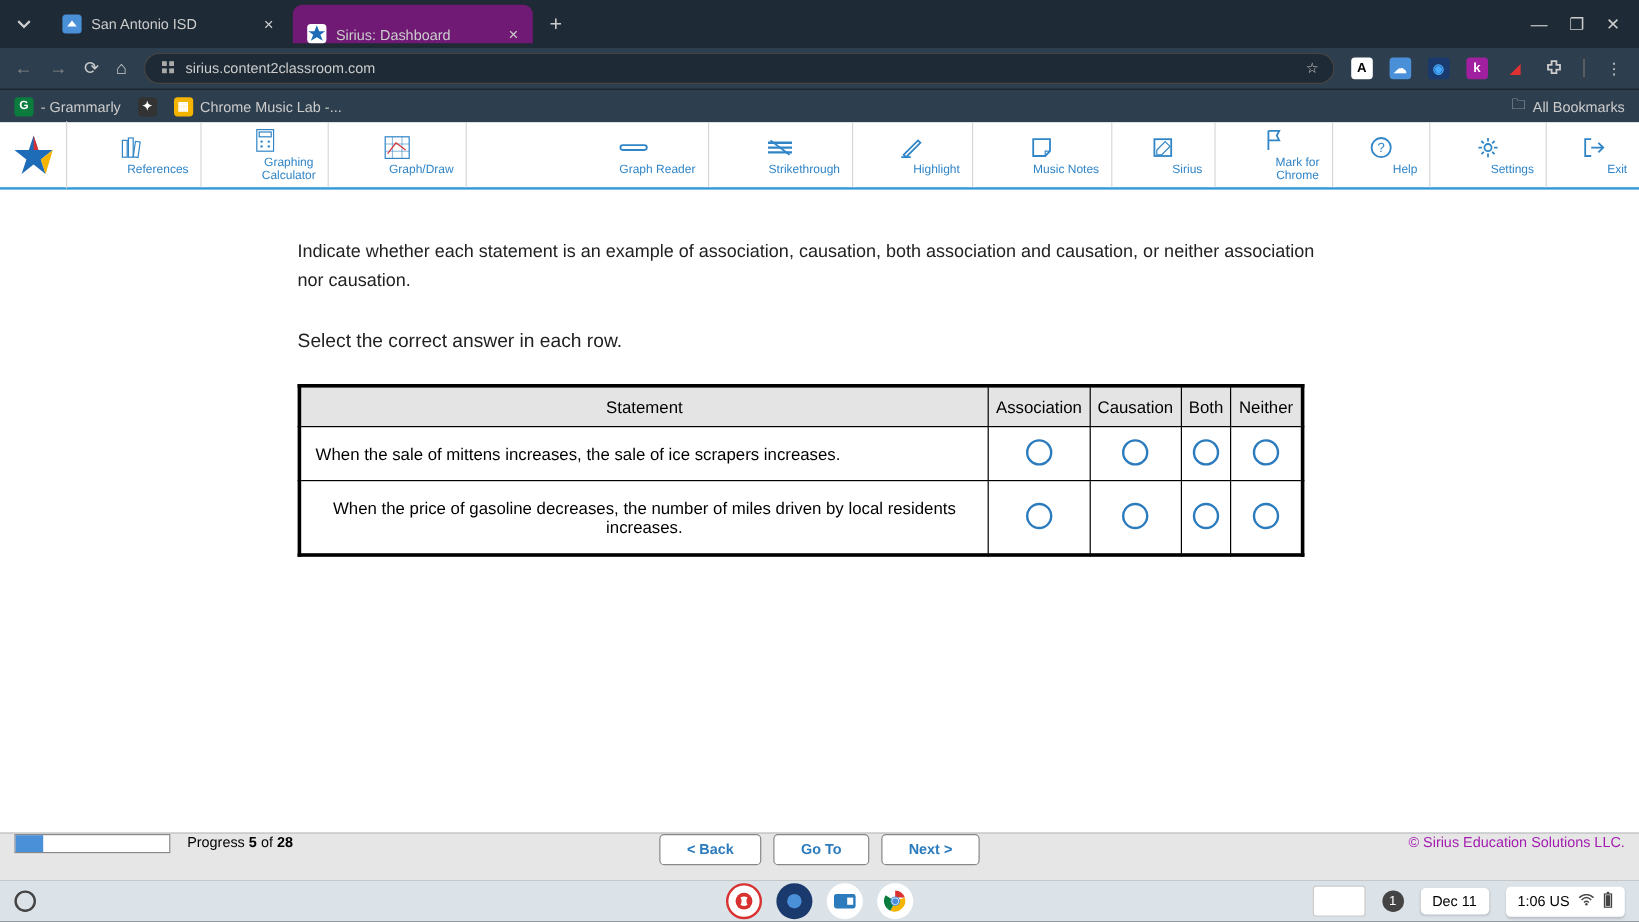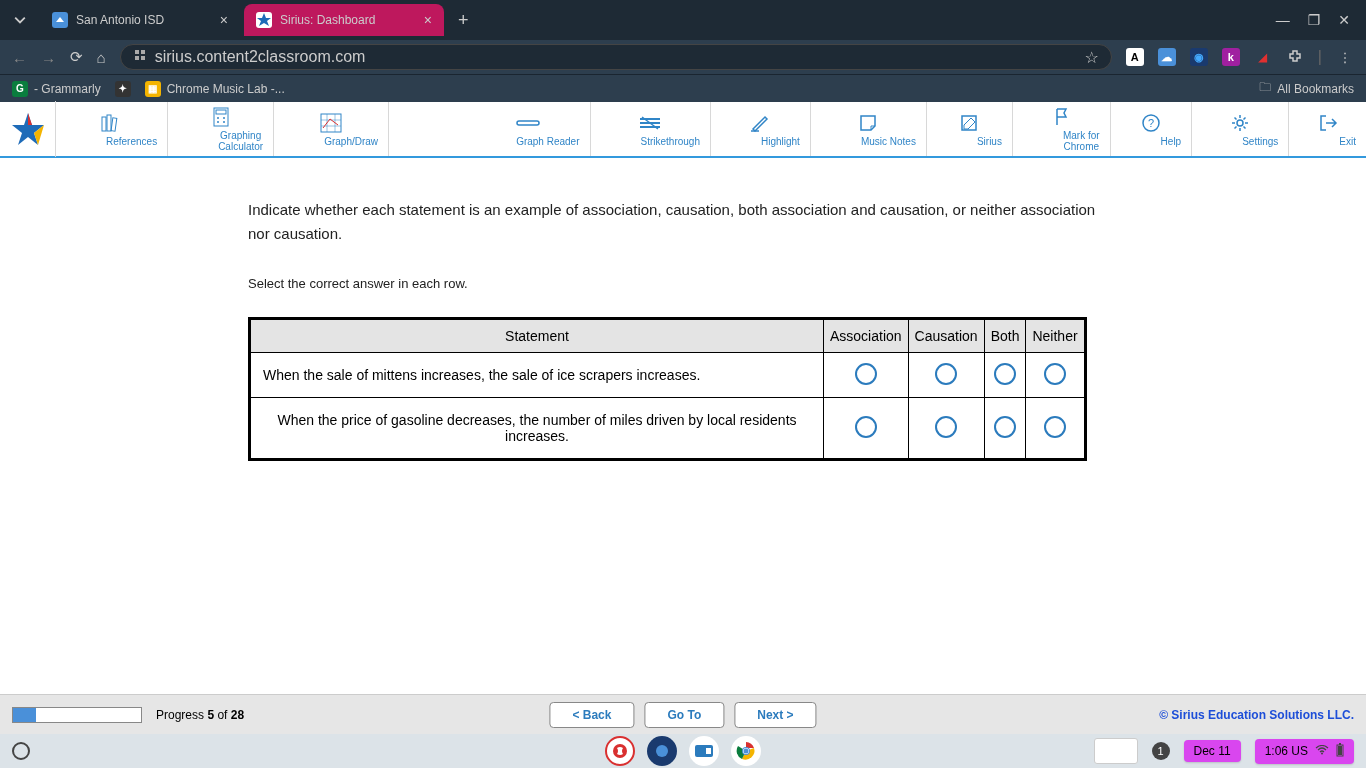--- a/index.html
+++ b/index.html
@@ -2,30 +2,30 @@
 <html><head>
 <meta charset="utf-8">
 <style>
   * { margin: 0; padding: 0; box-sizing: border-box; font-family: Arial, sans-serif; }
   body { background: #1e2a35; width: 1366px; height: 768px; overflow: hidden; }
   
   
   .browser-top { height: 40px; background: #1e2a35; display: flex; align-items: center; padding: 0 8px; }
   .tab-dropdown { width: 24px; height: 24px; border-radius: 50%; display:flex; align-items:center; justify-content:center; color:#ccc; margin-right:8px; }
   .tab { height: 32px; display: flex; align-items: center; padding: 0 12px; color: #ccc; font-size: 12px; border-radius: 8px 8px 0 0; margin-right: 4px; min-width: 200px; position: relative; }
-  .tab.active { background: #be185d; }
+  .tab.active { background: #701a75; align-items: flex-end; }
   .tab .favicon { width: 16px; height: 16px; margin-right: 8px; border-radius: 3px; }
   .tab .close { margin-left: auto; font-size: 14px; padding-left: 16px; }
   .tab-new { color: #ccc; font-size: 18px; padding: 0 10px; }
   .win-controls { margin-left: auto; display:flex; gap: 18px; color:#ccc; font-size:14px; padding-right:8px; align-items:center; }
   
   
   .addr-bar { height: 34px; background: #2d3e4e; display: flex; align-items: center; padding: 0 12px; gap: 14px; }
   .addr-bar .nav-btn { color: #888; font-size: 15px; }
-  .addr-bar .url-box { flex: 1; height: 26px; background: #1e2a35; border: 1px solid #444; border-radius: 14px; display:flex; align-items:center; padding: 0 12px; color:#ccc; font-size:16px; gap:8px; }
+  .addr-bar .url-box { flex: 1; height: 26px; background: #1e2a35; border: 1px solid #444; border-radius: 14px; display:flex; align-items:center; padding: 0 12px; color:#ccc; font-size:12px; gap:8px; }
   .addr-icons { display:flex; gap:14px; align-items:center; color:#ccc; }
   .addr-icon { width:18px; height:18px; display:flex; align-items:center; justify-content:center; font-size:13px; }
   .icon-box { width:18px; height:18px; border-radius:3px; display:flex; align-items:center; justify-content:center; font-size:11px; font-weight:bold; }
   
   
   .bookmarks-bar { height: 28px; background: #2d3e4e; border-top:1px solid #1a2530; display:flex; align-items:center; padding: 0 12px; gap: 14px; color:#ccc; font-size:12px; }
   .bookmark-item { display:flex; align-items:center; gap:6px; }
   .bookmark-fav { width:16px; height:16px; border-radius:3px; display:flex; align-items:center; justify-content:center; font-size:10px; font-weight:bold; }
   .all-bookmarks { margin-left:auto; display:flex; align-items:center; gap:6px; }
   
@@ -39,45 +39,45 @@
   .tool-group-left { display:flex; height:100%; }
   .tool-group-right { display:flex; height:100%; margin-left:auto; }
   .tool-btn { display:flex; flex-direction:column; align-items:center; justify-content:center; padding: 0 10px; border-right:1px solid #d8d8d8; color:#3085c7; font-size:10px; gap:2px; min-width:60px; cursor:pointer; }
   .tool-btn .ticon { font-size:20px; height:22px; display:flex; align-items:center; }
   .tool-btn .tlabel { text-align:center; line-height:1.1;padding-left:40px; }
   
   
   .question-wrap { flex:1; padding: 40px 0 0 0; display:flex; justify-content:center; }
   .question-inner { width: 870px; }
   .q-text { font-size:15px; color:#222; line-height:1.6; margin-bottom:30px; }
-  .q-sub { font-size:13px; color:#222; margin-bottom:26px; }
+  .q-sub { font-size:16px; color:#222; margin-bottom:26px; }
   
   .q-table { border-collapse:collapse; border:3px solid #000; }
   .q-table th, .q-table td { border:1px solid #000; padding:8px; font-size:14px; text-align:center; }
   .q-table th { background:#e4e4e4; font-weight:normal; }
   .q-table th.stmt { width:574px; }
   .q-table th.opt { width:auto; padding:8px 6px; }
   .q-table td.stmt { padding: 14px 12px; }
   .radio { width:22px; height:22px; border:2px solid #2b7bbd; border-radius:50%; display:inline-block; cursor:pointer; }
   
   
-  .footer-bar { height:40px; background:#e6e6e6; border-top:1px solid #ccc; display:flex; align-items:center; padding:0 12px; gap:14px; font-size:12px; }
+  .footer-bar { height:40px; background:#e6e6e6; border-top:1px solid #ccc; display:flex; align-items:flex-start; padding:0 12px; gap:14px; font-size:12px; }
   .progress-box { width:130px; height:16px; border:1px solid #888; background:#fff; position:relative; }
   .progress-fill { height:100%; background:#4a90d9; width:18%; }
   .footer-center { position:absolute; left:50%; transform:translateX(-50%); display:flex; gap:10px; }
   .foot-btn { padding:5px 22px; border:1px solid #888; background:#fff; border-radius:4px; font-size:12px; font-weight:bold; color:#2b7bbd; cursor:pointer; }
-  .copyright { margin-left:auto; color:#1d4ed8;font-weight:bold; }
+  .copyright { margin-left:auto; color:#a21caf; }
   
   
   .os-bar { height:34px; background:#dce3e8; display:flex; align-items:center; padding:0 12px; gap:10px; font-size:12px; }
   .os-circle { width:18px; height:18px; border:2px solid #444; border-radius:50%; }
   .os-center { position:absolute; left:50%; transform:translateX(-50%); display:flex; gap:12px; }
   .os-app { width:30px; height:30px; border-radius:50%; display:flex; align-items:center; justify-content:center; font-size:16px; }
   .os-right { margin-left:auto; display:flex; align-items:center; gap:14px; }
-  .os-pill { padding:4px 10px; background:#d946ef; border-radius:4px; box-shadow:0 1px 2px rgba(0,0,0,0.15); }
+  .os-pill { padding:4px 10px; background:#ffffff; border-radius:4px; box-shadow:0 1px 2px rgba(0,0,0,0.15); }
 </style>
 </head>
 <body>
 
 <div class="browser-top">
   <div class="tab-dropdown">
     <svg width="12" height="12" viewBox="0 0 10 10">
         <path d="M1 3 L5 7 L9 3" stroke="#ccc" stroke-width="1.5" fill="none"></path>
       </svg>
   </div>

